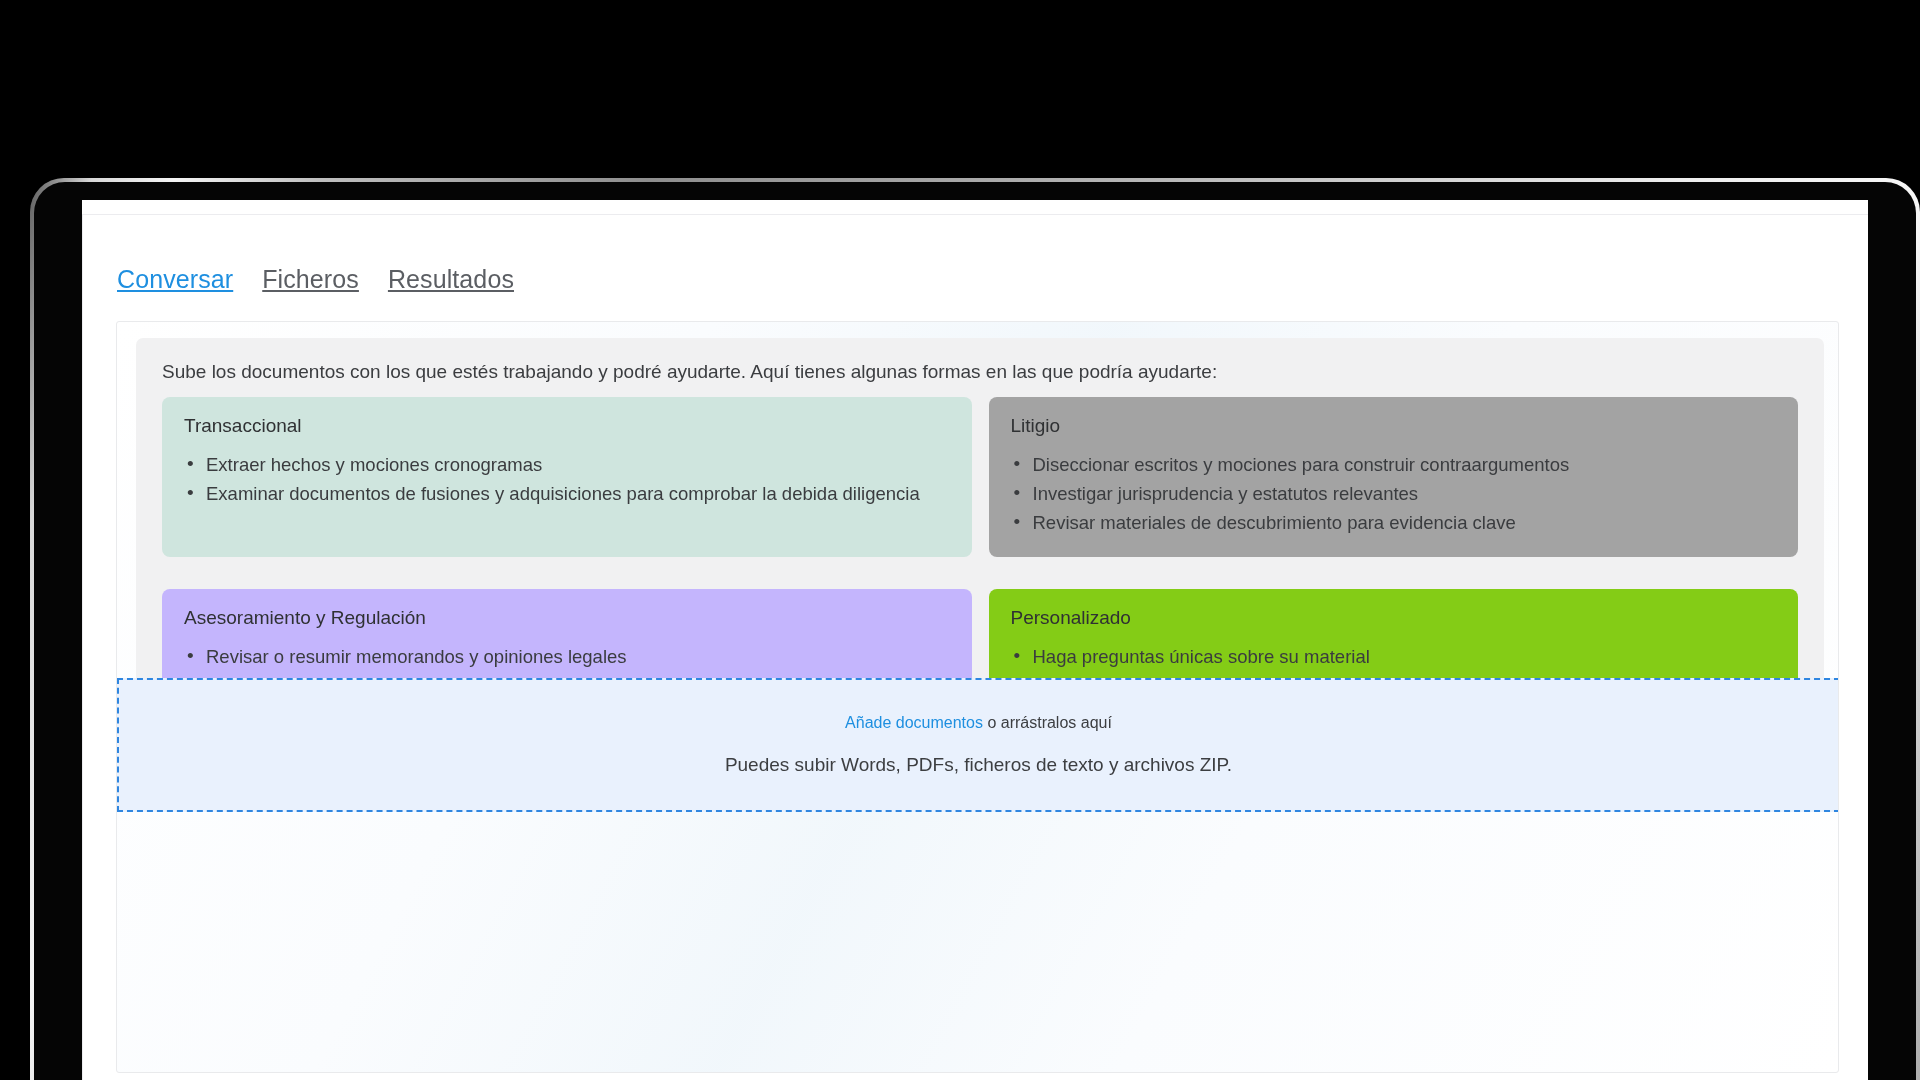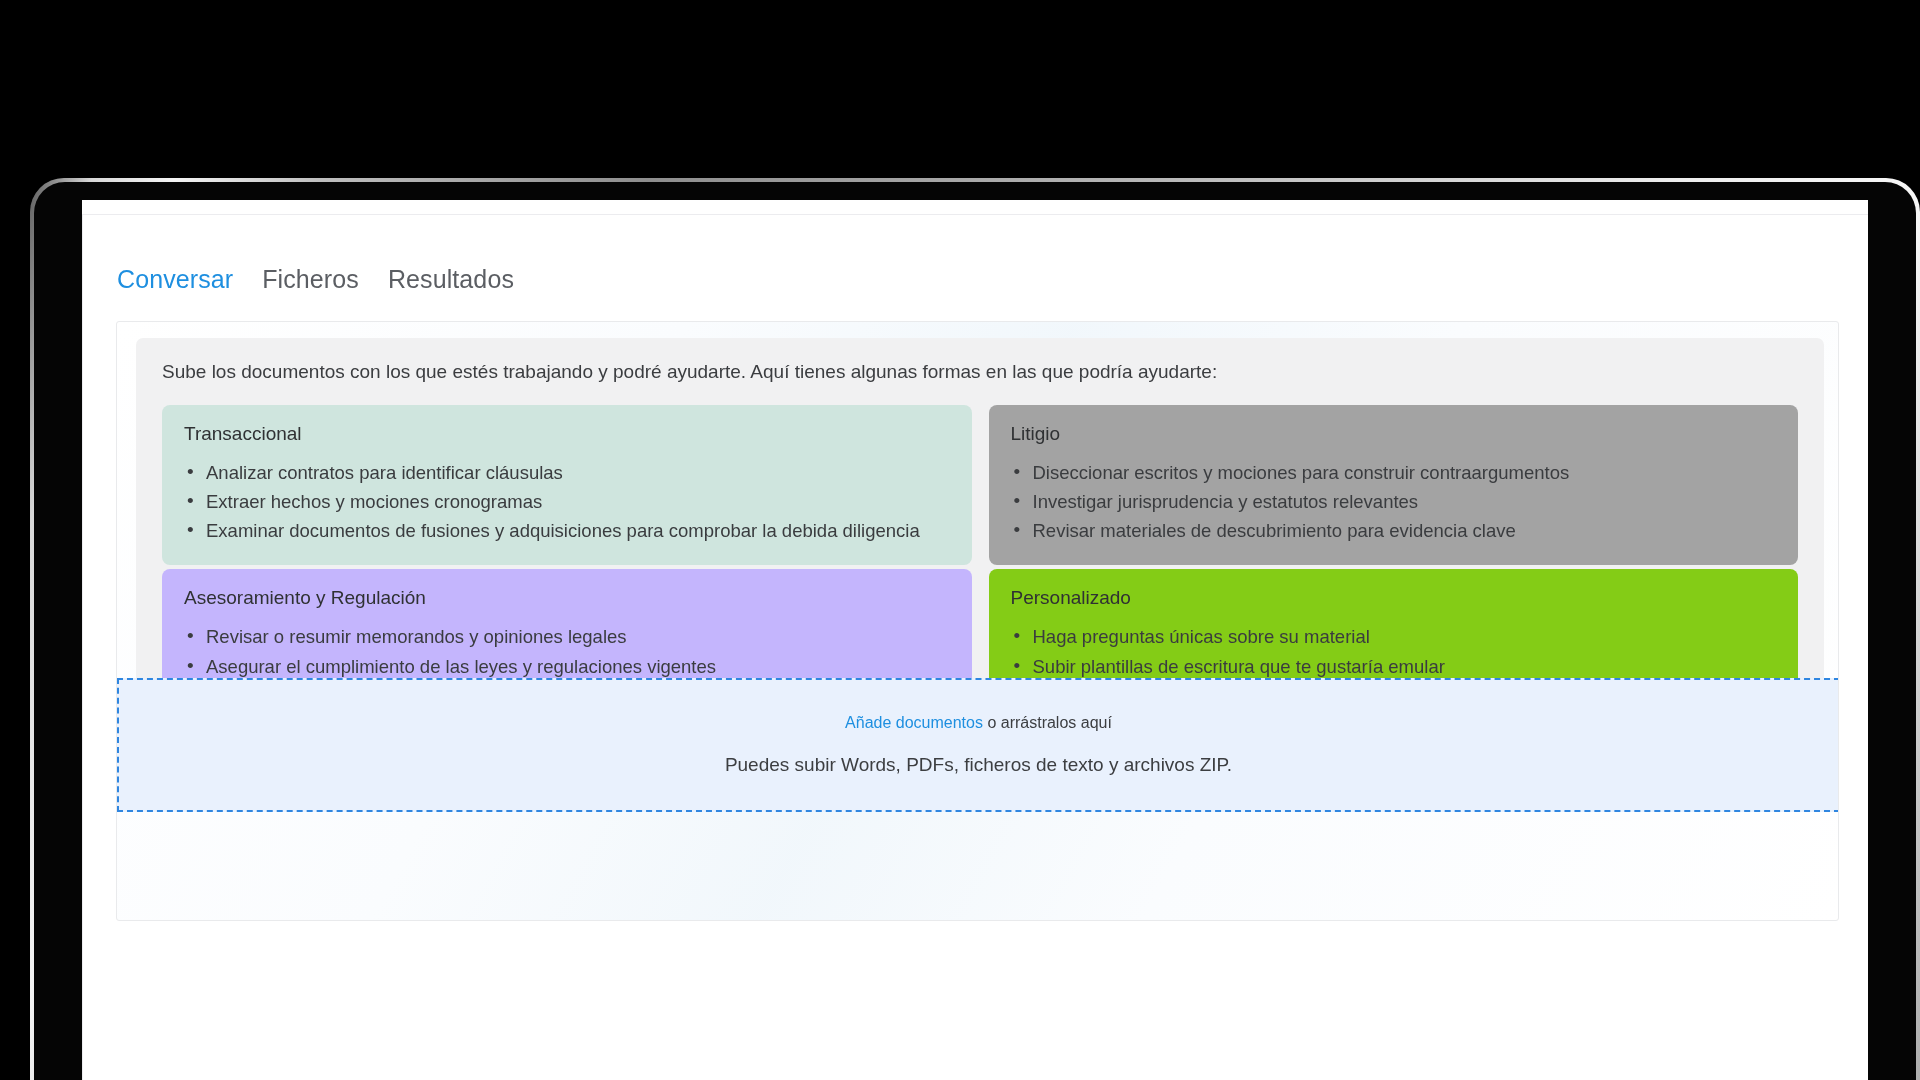--- a/index.html
+++ b/index.html
@@ -89,30 +89,31 @@
     display: flex;
     align-items: baseline;
     gap: 29px;
     font-size: 25px;
   }
   .tab {
     color: #5b5e63;
     letter-spacing: 0.1px;
     cursor: pointer;
     white-space: nowrap;
+    text-decoration: underline;
   }
   .tab.active { color: #1e8fe0; }
 
   
   #chat-surface {
     position: absolute;
     left: 33px;
     top: 106px;
     width: 1723px;
-    height: 600px;
+    height: 752px;
     background:
       linear-gradient(118deg,
         rgba(255,255,255,1) 0%,
         rgba(250,252,254,1) 28%,
         rgba(239,246,251,0.85) 47%,
         rgba(250,252,254,1) 66%,
         rgba(255,255,255,1) 100%);
     border: 1px solid #e9eaec;
     border-radius: 3px;
     overflow: hidden;
@@ -130,22 +131,22 @@
   }
   #intro-text {
     font-size: 19px;
     color: #3b3d40;
     line-height: 1.3;
   }
 
   #cards-grid {
     display: grid;
     grid-template-columns: 1fr 1fr;
-    gap: 4px 17px;
-    margin-top: 20px;
+    gap: 32px 17px;
+    margin-top: 12px;
   }
   .cat-card {
     border-radius: 8px;
     padding: 18px 22px 20px 22px;
   }
   .cat-title {
     font-size: 19px;
     color: #2f3133;
     margin-bottom: 13px;
   }
@@ -206,21 +207,20 @@
         <div id="chat-surface">
 
           <div id="intro-bubble">
             <div id="intro-text">Sube los documentos con los que estés trabajando y podré ayudarte. Aquí tienes algunas formas en las que podría ayudarte:</div>
 
             <div id="cards-grid">
 
               <div class="cat-card" style="background:#cfe5de">
                 <div class="cat-title">Transaccional</div>
                 <ul class="cat-list">
-                  <li>Analizar contratos para identificar cláusulas</li>
                   <li>Extraer hechos y mociones cronogramas</li>
                   <li>Examinar documentos de fusiones y adquisiciones para comprobar la debida diligencia</li>
                 </ul>
               </div>
 
               <div class="cat-card" style="background:#a3a3a3">
                 <div class="cat-title">Litigio</div>
                 <ul class="cat-list">
                   <li>Diseccionar escritos y mociones para construir contraargumentos</li>
                   <li>Investigar jurisprudencia y estatutos relevantes</li>

